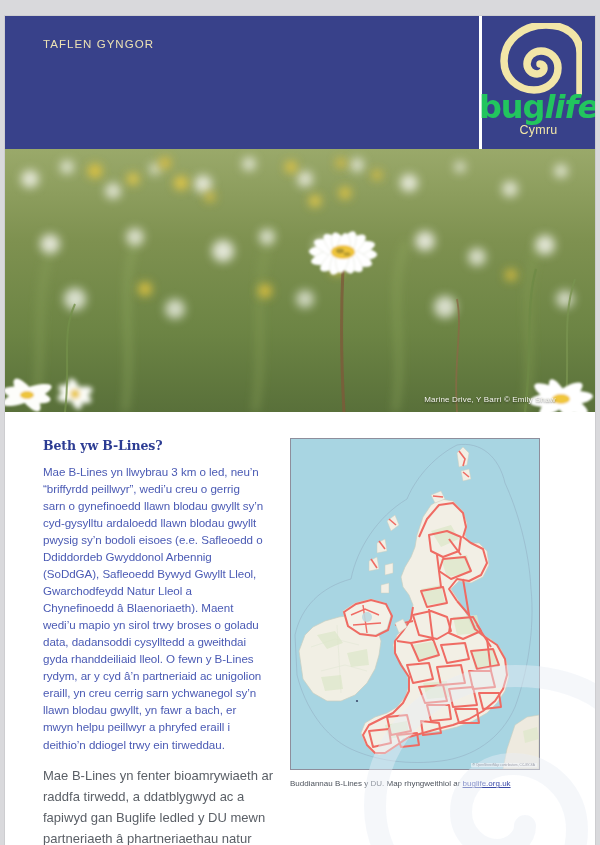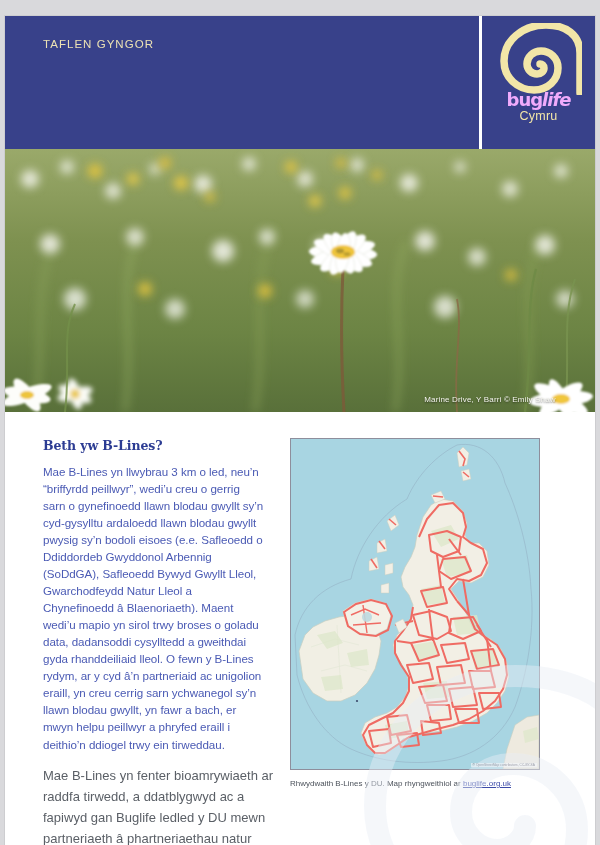--- a/index.html
+++ b/index.html
@@ -58,24 +58,24 @@
     position:relative;
     display:flex;
     flex-direction:column;
     align-items:center;
     justify-content:flex-start;
     padding-top:7px;
     box-sizing:border-box;
   }
   .logo-spiral{display:block;}
   .logo-word{
-    color:#f0abfc;
+    color:#22c55e;
     font-family:"DejaVu Sans", sans-serif;
     font-weight:700;
-    font-size:18px;
+    font-size:32px;
     line-height:1;
     letter-spacing:-1px;
     margin-top:-4px;
   }
   .logo-word .it{font-style:italic;}
   .logo-sub{
     color:#f2e6a8;
     font-size:12.5px;
     letter-spacing:.02em;
   }
@@ -478,21 +478,21 @@
             <path d="M104 184 L112 180 L116 188 L108 194 Z" fill="#f1efe5" stroke="#c9cfc0" stroke-width=".5"></path>
           </g>
 
           <path d="M224 286 L236 278 L248 276 L248 330 L212 330 L216 310 Z" fill="#eeeadf" stroke="#c9cfc0" stroke-width=".6"></path>
           <path d="M232 292 L246 288 L248 300 L234 304 Z" fill="#dde7c9" opacity=".7"></path>
 
           <circle cx="66" cy="262" r="1.1" fill="#3b4a6b"></circle>
         </svg>
         <div class="map-attrib">© OpenStreetMap contributors, CC-BY-SA</div>
       </div>
-      <div class="map-caption"><span>Rhwydwaith B-Lines y DU. Map rhyngweithiol ar </span><a href="#">buglife.org.uk</a></div>
+      <div class="map-caption"><span>Buddiannau B-Lines y DU. Map rhyngweithiol ar </span><a href="#">buglife.org.uk</a></div>
     </div>
   </div>
 
   <svg class="watermark" viewBox="0 0 320 320">
     <path d="M300 300 L300 130 C300 60 245 20 170 20 C90 20 30 80 30 150 C30 212 80 256 140 256
              C192 256 232 220 232 174 C232 136 202 108 168 108 C138 108 116 130 116 156
              C116 178 134 194 152 194 C168 194 180 182 180 170" fill="none" stroke="#e9eef6" stroke-width="22" stroke-linecap="round"></path>
   </svg>
 </div>
 

